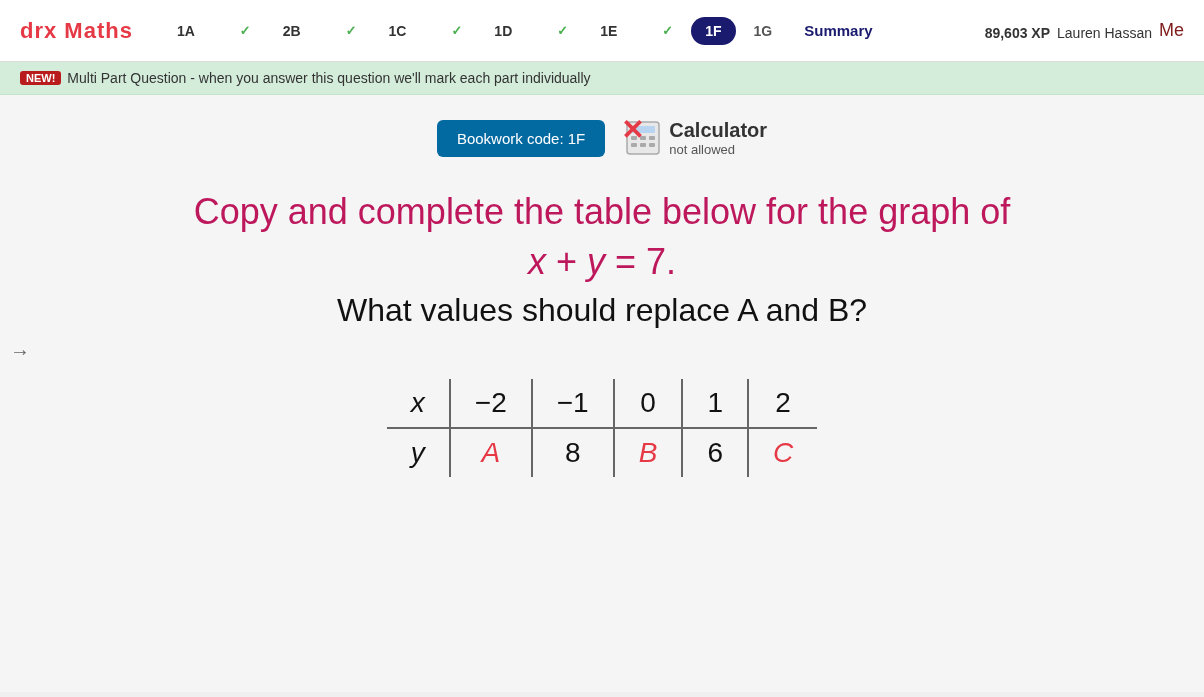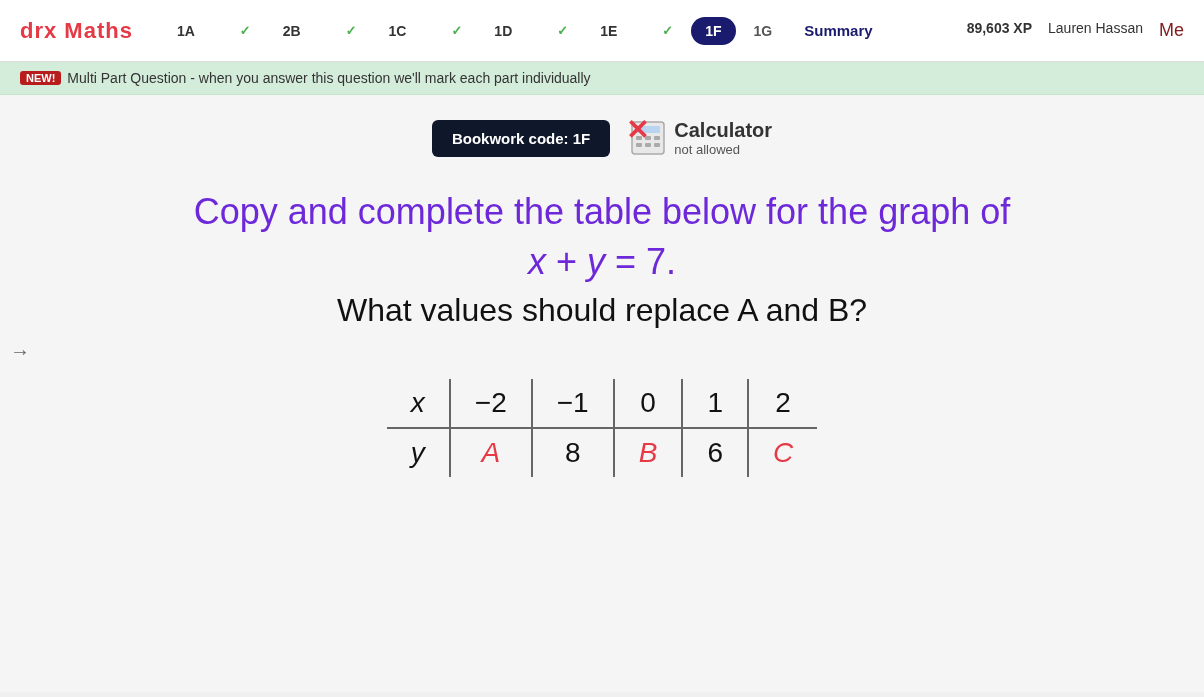--- a/index.html
+++ b/index.html
@@ -67,22 +67,22 @@
       color: #555;
     }
     .nav-tab.summary-tab {
       font-size: 15px;
       color: #1a1a6e;
       font-weight: 700;
     }
 
     .header-right {
       display: flex;
-      align-items: flex-start;
-      gap: 16px;
+      align-items: flex-end;
+      gap: 7px;
       font-size: 14px;
       color: #333;
     }
     .xp-badge {
       font-weight: 600;
       color: #333;
     }
     .username {
       font-weight: 500;
     }
@@ -125,44 +125,44 @@
 
     
     .bookwork-row {
       display: flex;
       align-items: center;
       gap: 20px;
       margin-bottom: 30px;
       align-self: center;
     }
     .bookwork-code-box {
-      background: #0f172a;
+      background: #0369a1;
       color: #fff;
       padding: 10px 20px;
       border-radius: 6px;
       font-size: 15px;
-      font-weight: 700;
+      font-weight: 400;
     }
     .calculator-note {
       display: flex;
       align-items: center;
       gap: 8px;
       font-size: 14px;
       color: #333;
     }
 
     
     .question-text {
       text-align: center;
       margin-bottom: 36px;
     }
     .question-main {
       font-size: 36px;
       font-weight: 400;
-      color: #6d28d9;
+      color: #be185d;
       line-height: 1.4;
     }
     .question-sub {
       font-size: 32px;
       font-weight: 400;
       color: #111;
       line-height: 1.4;
     }
 
     

